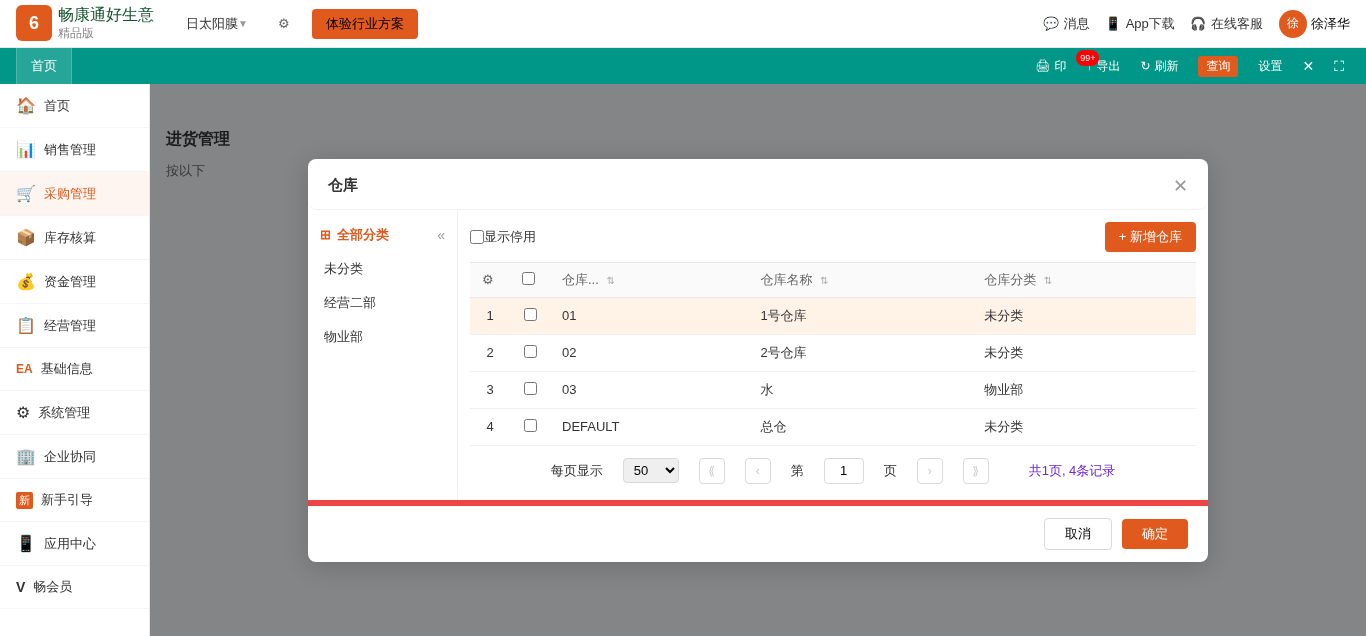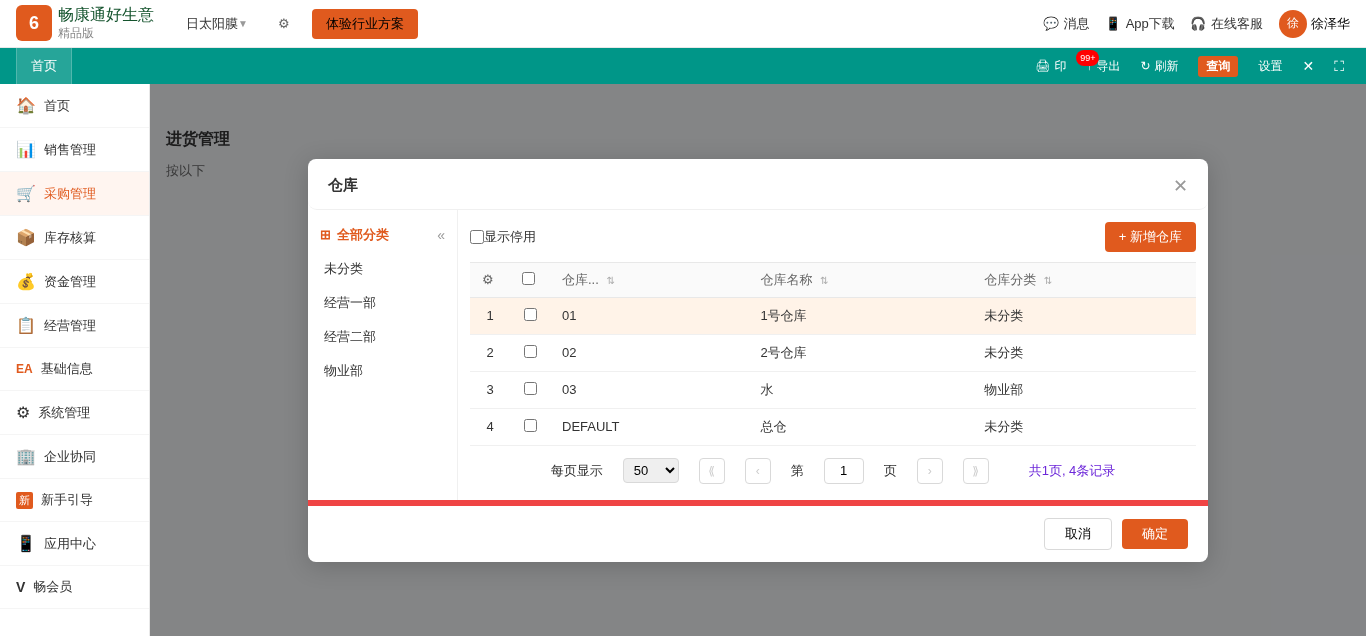--- a/index.html
+++ b/index.html
@@ -391,21 +391,21 @@
     </div>
     <div class="sub-nav-action">
       <span>↑</span>
       <span>导出</span>
     </div>
     <div class="sub-nav-action">
       <span>↻</span>
       <span>刷新</span>
     </div>
     <div class="sub-nav-action">
-      <span style="background:#e05a1e;border-radius:3px;padding:2px 8px;font-weight:bold;">查询</span>
+      <span style="background:#e05a1e;border-radius:3px;padding:2px 8px;">查询</span>
     </div>
     <div class="sub-nav-action">
       <span>设置</span>
     </div>
     <span class="close-btn-sub">✕</span>
     <span class="expand-btn">⛶</span>
   </div>
 </div>
 
 <div class="main-layout">
@@ -483,21 +483,20 @@
 
           <div class="category-panel">
             <div class="category-header">
               <div class="category-title-row">
                 <span>⊞</span>
                 <span>全部分类</span>
               </div>
               <span class="collapse-btn">«</span>
             </div>
             <div class="category-item">未分类</div>
-            <div class="category-item">经营一部</div>
             <div class="category-item">经营二部</div>
             <div class="category-item">物业部</div>
           </div>
 
           <div class="table-panel">
 
             <div class="table-toolbar">
               <label class="show-disabled">
                 <input type="checkbox" class="checkbox" style="">
                 <span>显示停用</span>

